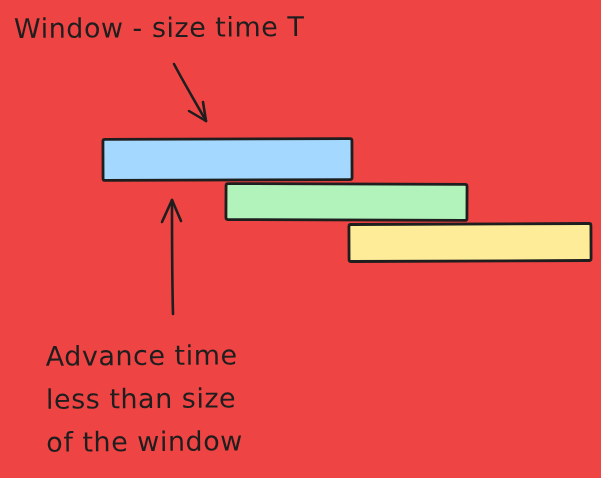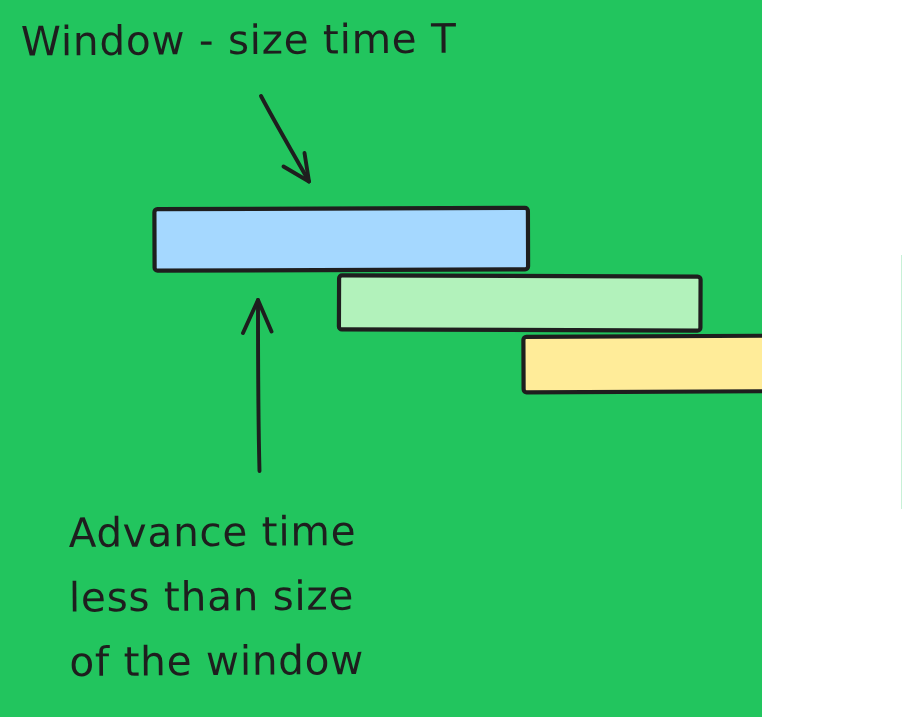--- a/index.html
+++ b/index.html
@@ -2,23 +2,23 @@
 <html><head>
 <meta charset="utf-8">
 <style>
   html, body {
     margin: 0;
     padding: 0;
     background: #ffffff;
   }
   .canvas {
     position: relative;
-    width: 508px;
+    width: 601px;
     height: 478px;
-    background: #22c55e;
+    background: #ef4444;
     overflow: hidden;
     font-family: "DejaVu Sans", "Liberation Sans", sans-serif;
   }
   .hand-text {
     position: absolute;
     color: #1e1e1e;
     letter-spacing: 0.5px;
     white-space: nowrap;
     transform: rotate(-0.4deg);
   }

